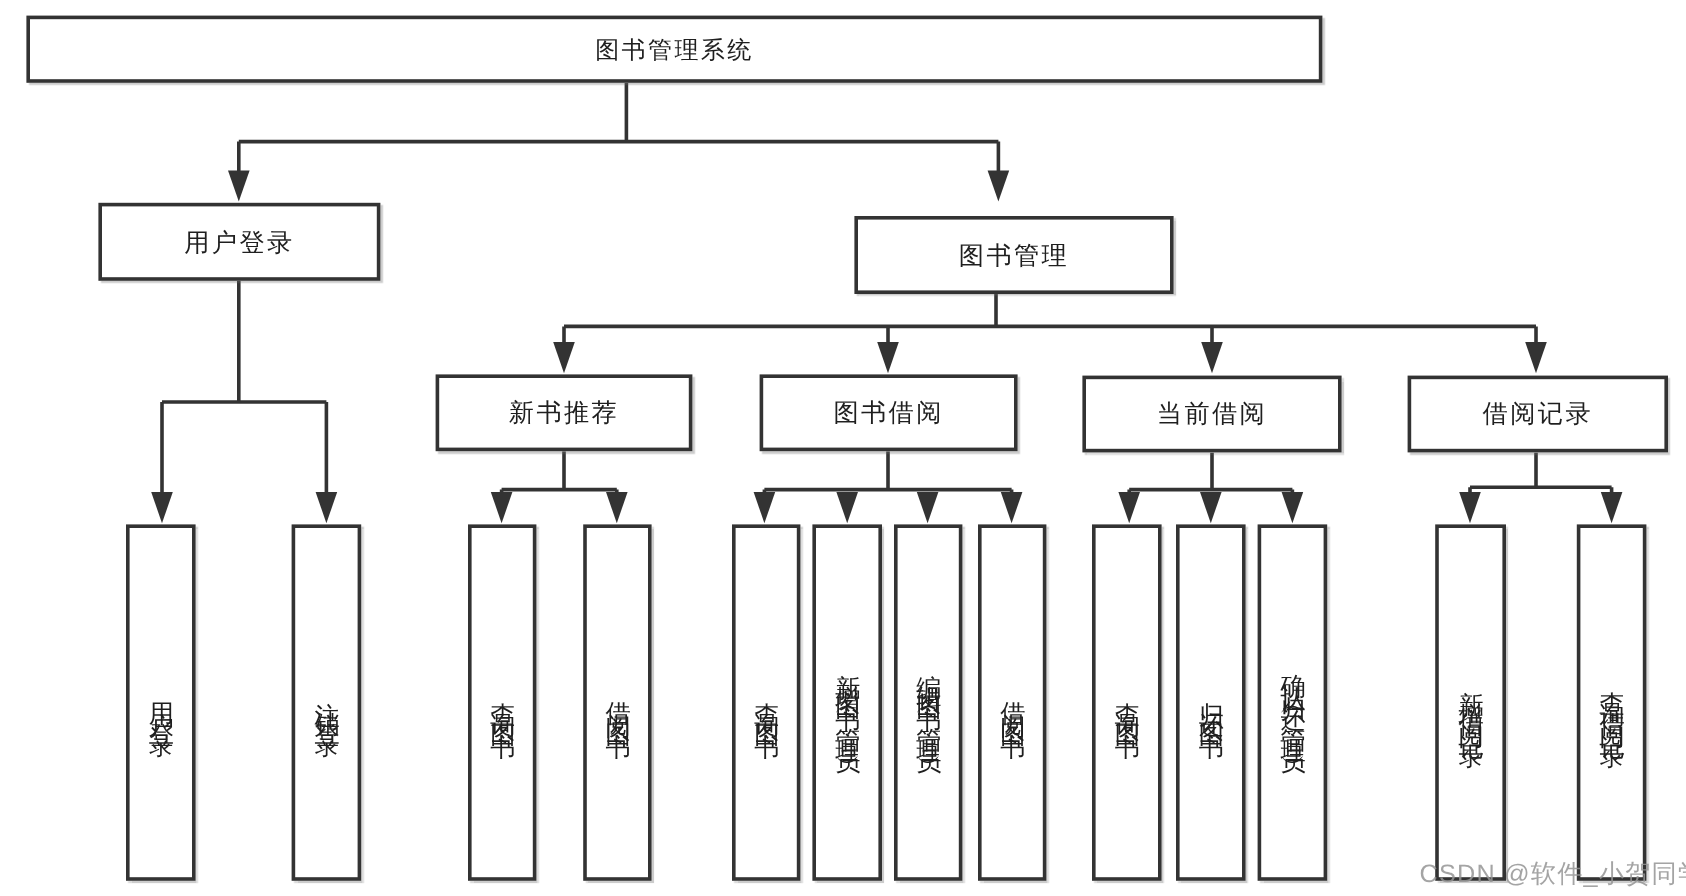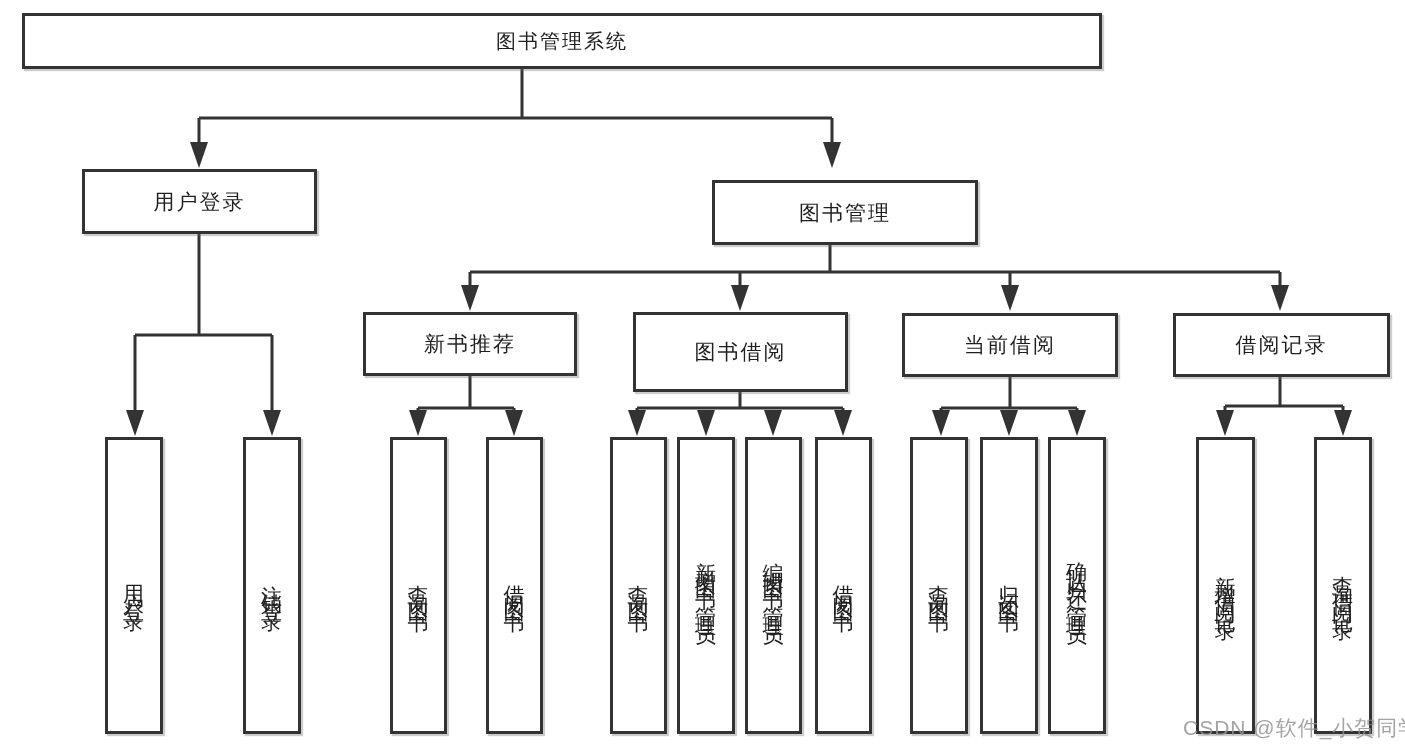--- a/index.html
+++ b/index.html
@@ -112,21 +112,21 @@
   <div class="node hnode" style="left:82px; top:169px; width:235px; height:65px;">
     <span>用户登录</span>
   </div>
   <div class="node hnode" style="left:712px; top:180px; width:266px; height:65px;">
     <span>图书管理</span>
   </div>
 
   <div class="node hnode" style="left:363px; top:312px; width:214px; height:64px;text-align:right;">
     <span>新书推荐</span>
   </div>
-  <div class="node hnode" style="left:633px; top:312px; width:215px; height:80px;">
+  <div class="node hnode" style="left:633px; top:312px; width:215px; height:64px;">
     <span>图书借阅</span>
   </div>
   <div class="node hnode" style="left:902px; top:313px; width:216px; height:64px;">
     <span>当前借阅</span>
   </div>
   <div class="node hnode" style="left:1173px; top:313px; width:217px; height:64px;">
     <span>借阅记录</span>
   </div>
 
   <div class="node vnode" style="left:105px; top:437px; width:58px; height:297px;">

